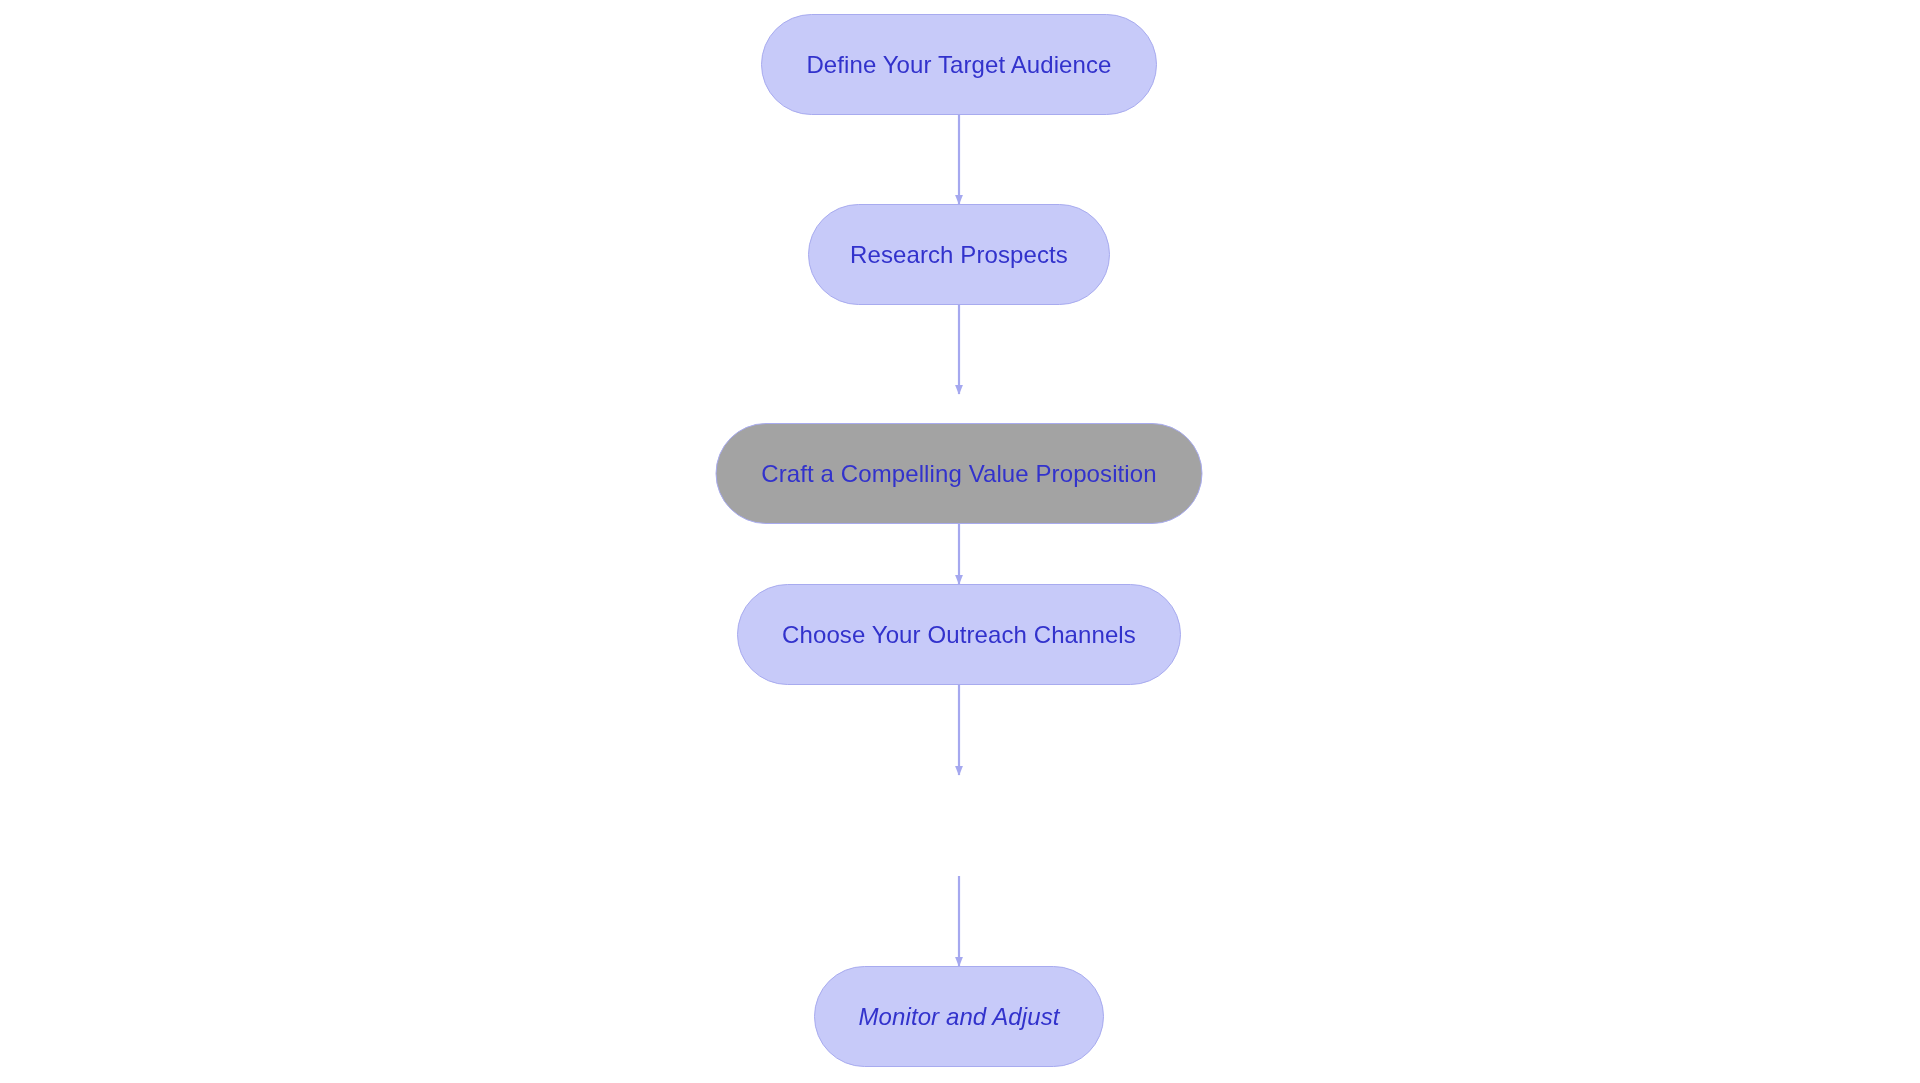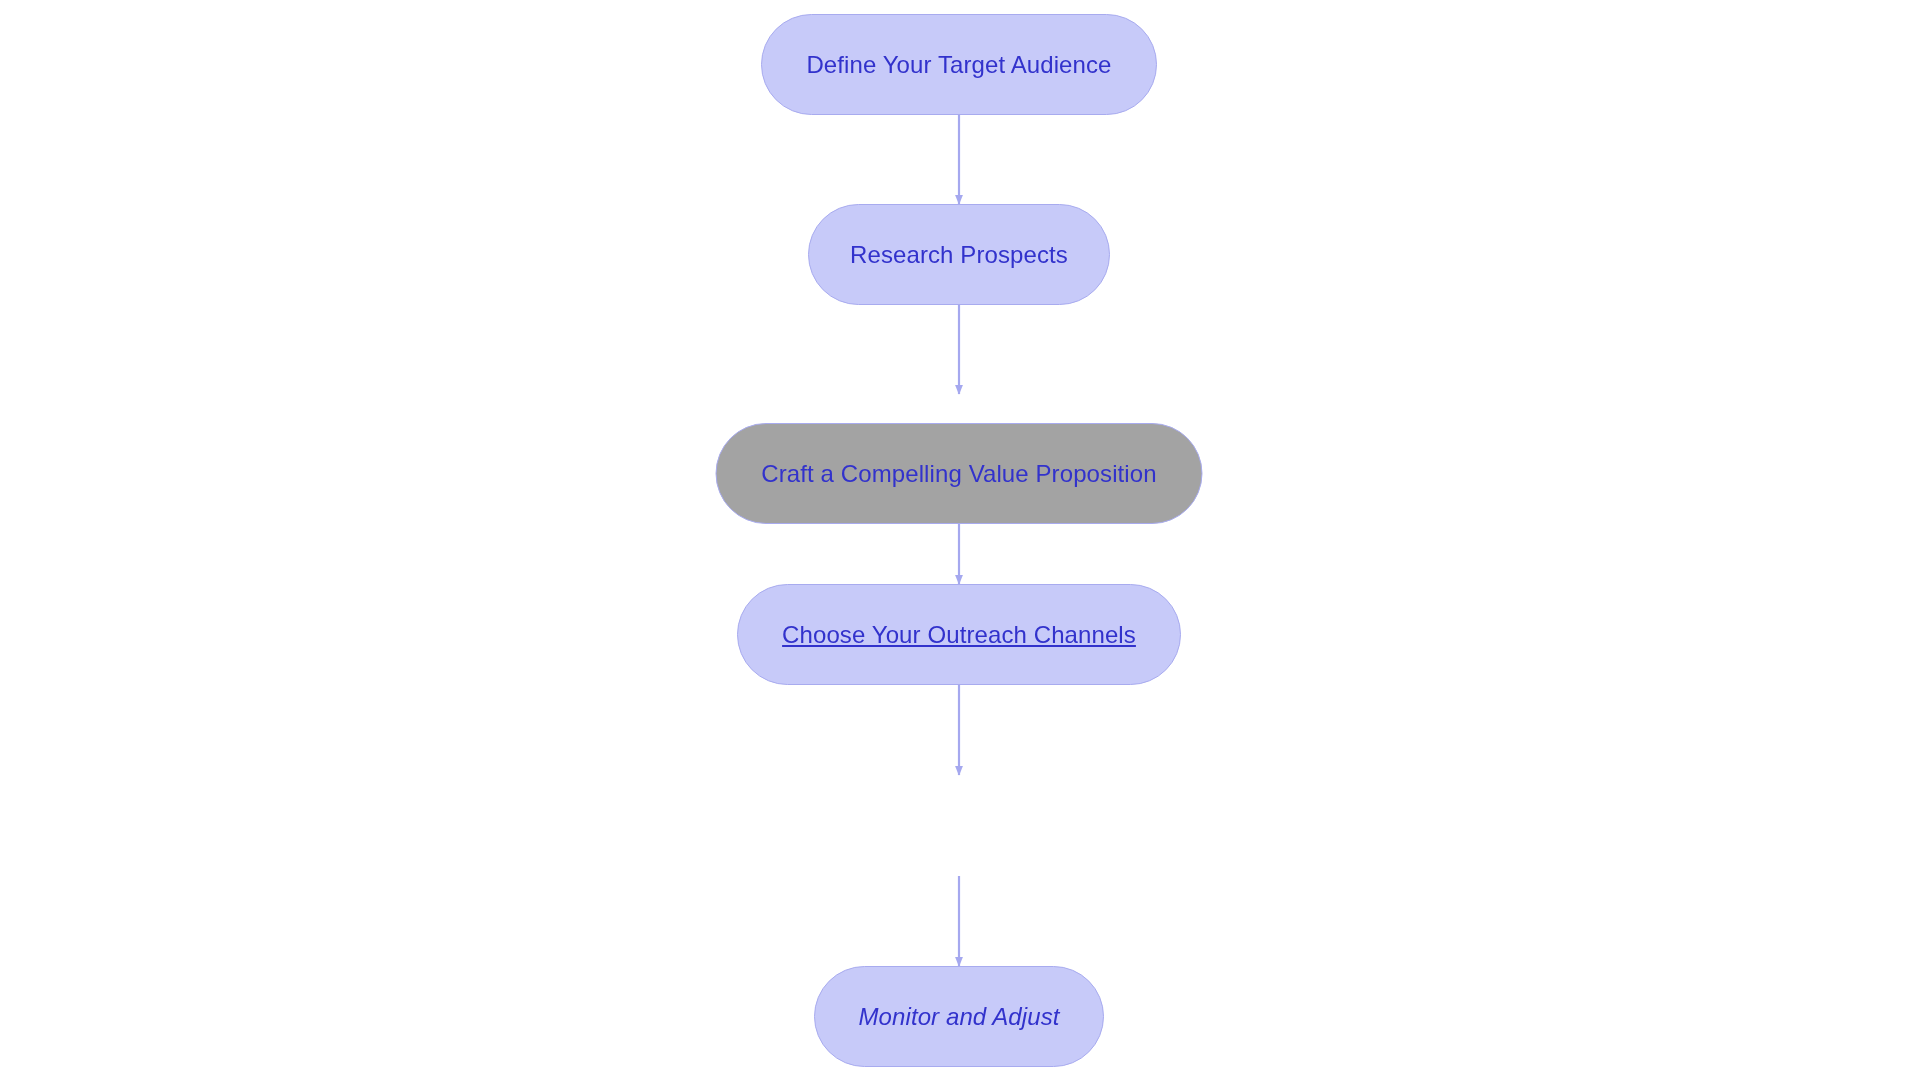--- a/index.html
+++ b/index.html
@@ -81,20 +81,20 @@
       <div class="flow-node" style="left: 959px; top: 14px; width: 396px; background: rgb(199, 202, 249); border-color: rgb(168, 171, 239);">
         <span class="flow-node-label" style="color: rgb(50, 50, 204);">Define Your Target Audience</span>
       </div>
       <div class="flow-node" style="left: 959px; top: 204px; width: 302px; background: rgb(199, 202, 249); border-color: rgb(168, 171, 239);">
         <span class="flow-node-label" style="color: rgb(50, 50, 204);">Research Prospects</span>
       </div>
       <div class="flow-node" style="left: 959px; top: 394px; width: 487px; background: #a3a3a3; border-color: rgb(168, 171, 239); margin-top: 29px;">
         <span class="flow-node-label" style="color: rgb(50, 50, 204);">Craft a Compelling Value Proposition</span>
       </div>
       <div class="flow-node" style="left: 959px; top: 584px; width: 444px; background: rgb(199, 202, 249); border-color: rgb(168, 171, 239);">
-        <span class="flow-node-label" style="color: rgb(50, 50, 204); text-decoration: underline;">Choose Your Outreach Channels</span>
+        <span class="flow-node-label" style="color: rgb(50, 50, 204);">Choose Your Outreach Channels</span>
       </div>
       <div class="flow-node" style="left: 959px; top: 966px; width: 290px; background: rgb(199, 202, 249); border-color: rgb(168, 171, 239);">
         <span class="flow-node-label" style="color: rgb(50, 50, 204); font-style: italic;">Monitor and Adjust</span>
       </div>
     </div>
 
 </div>
 
 </body></html>

